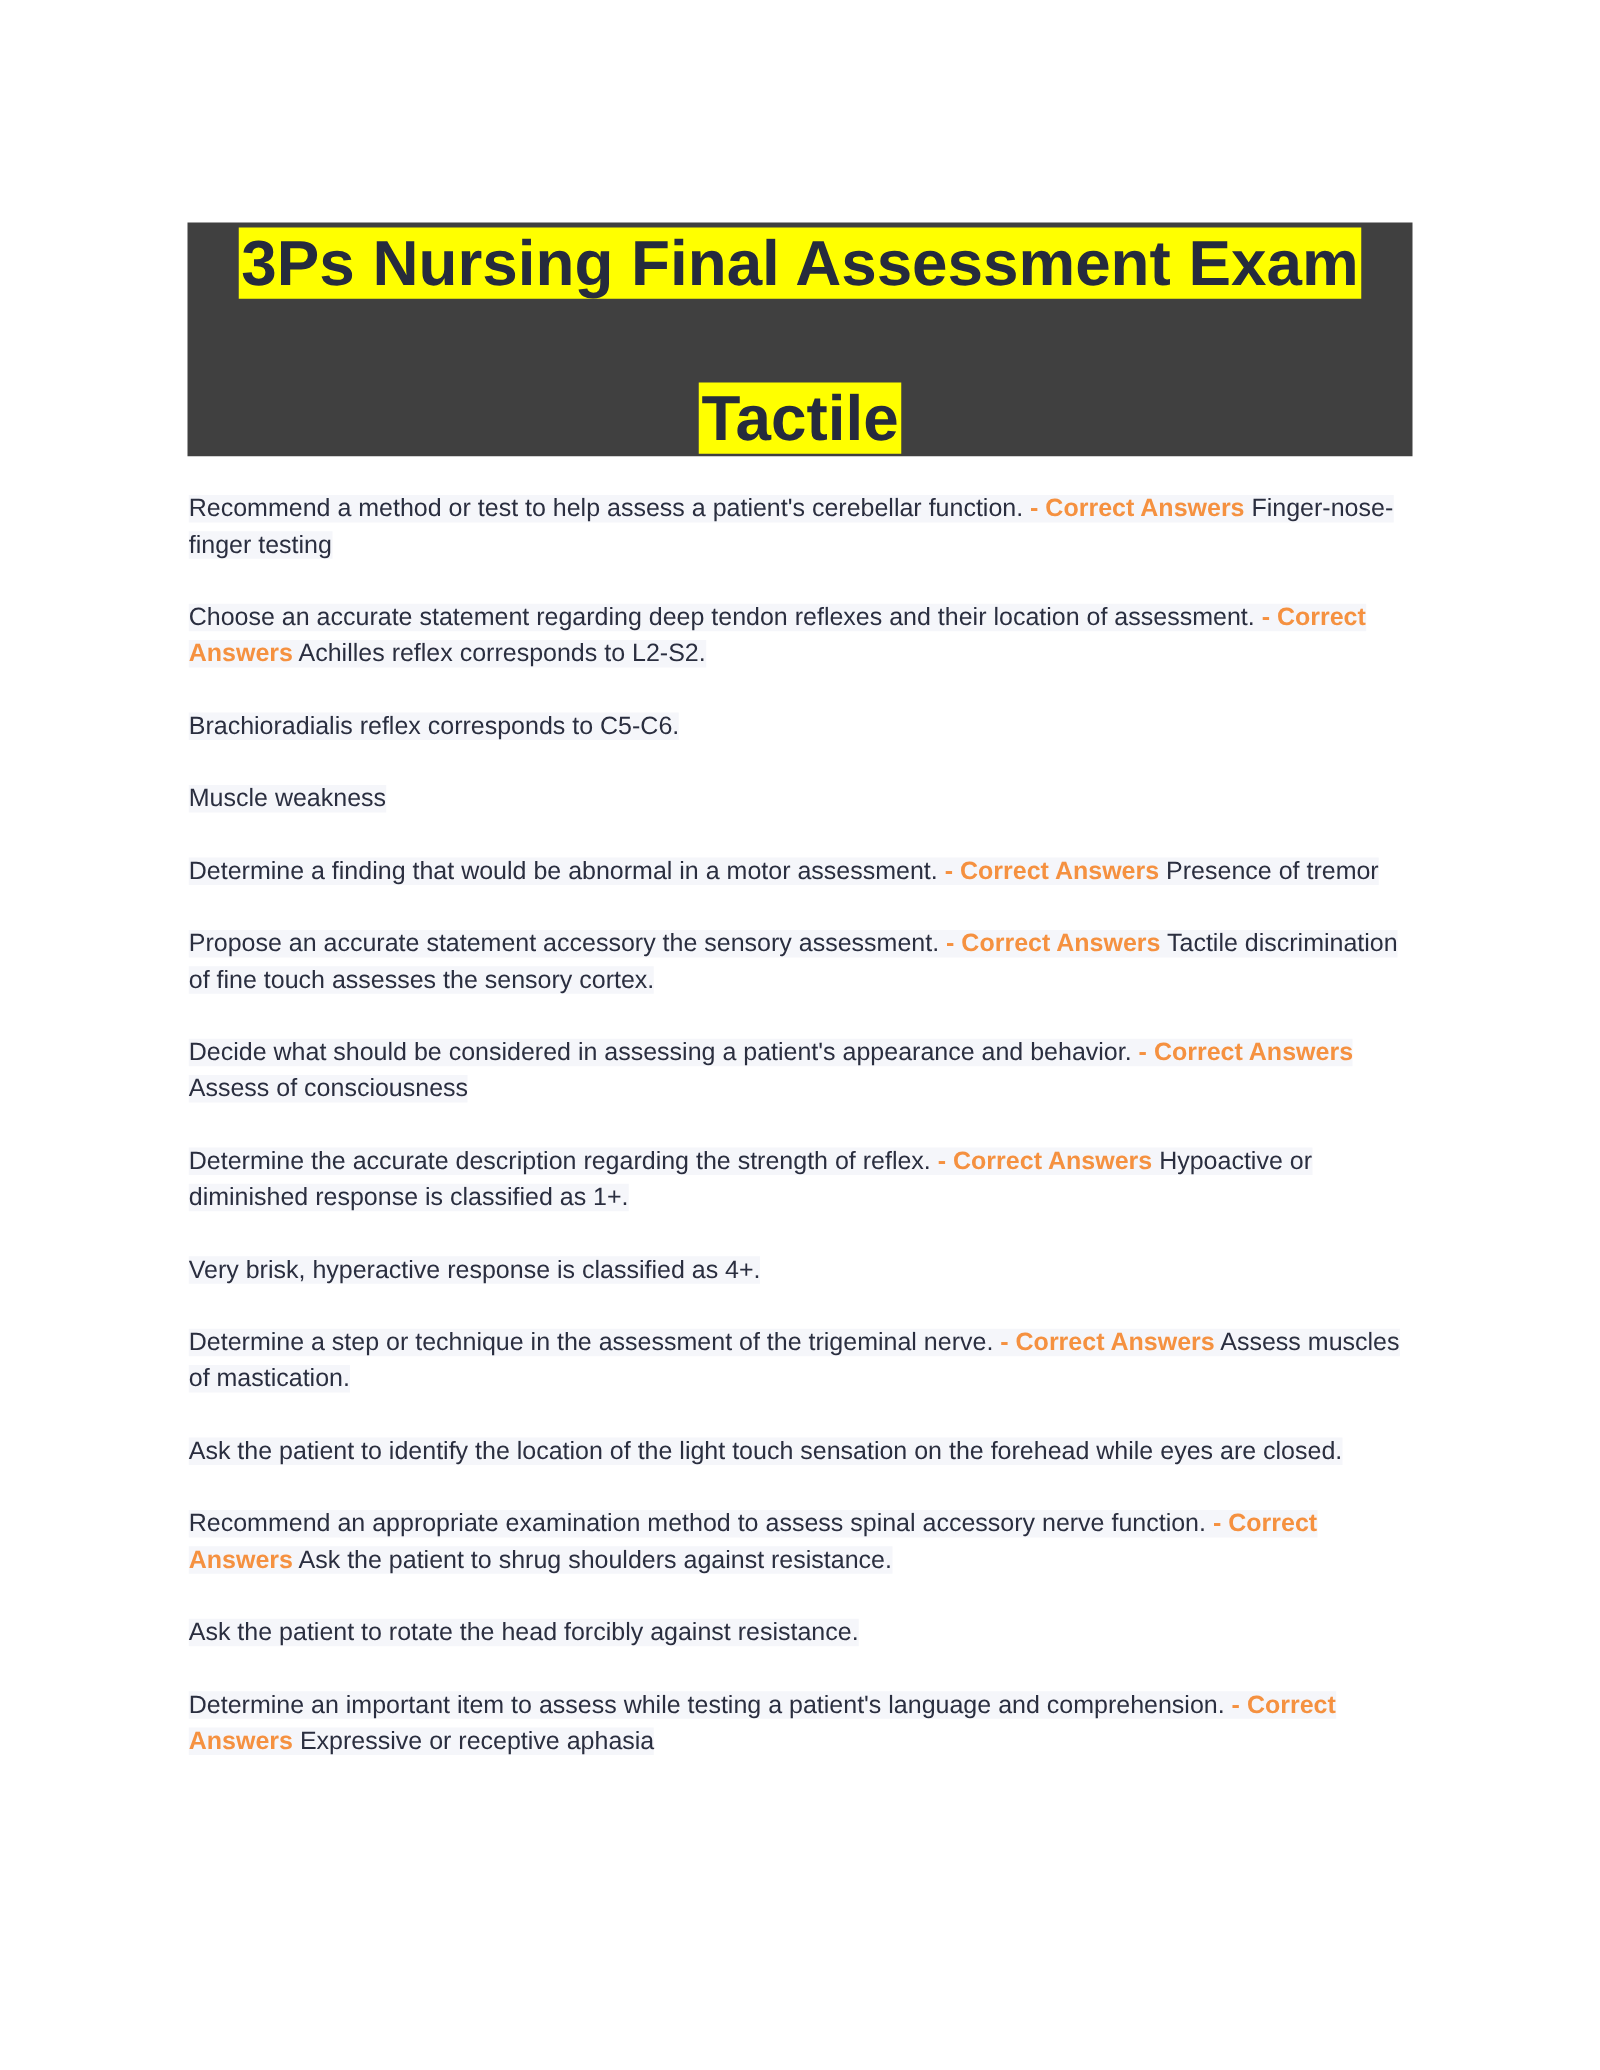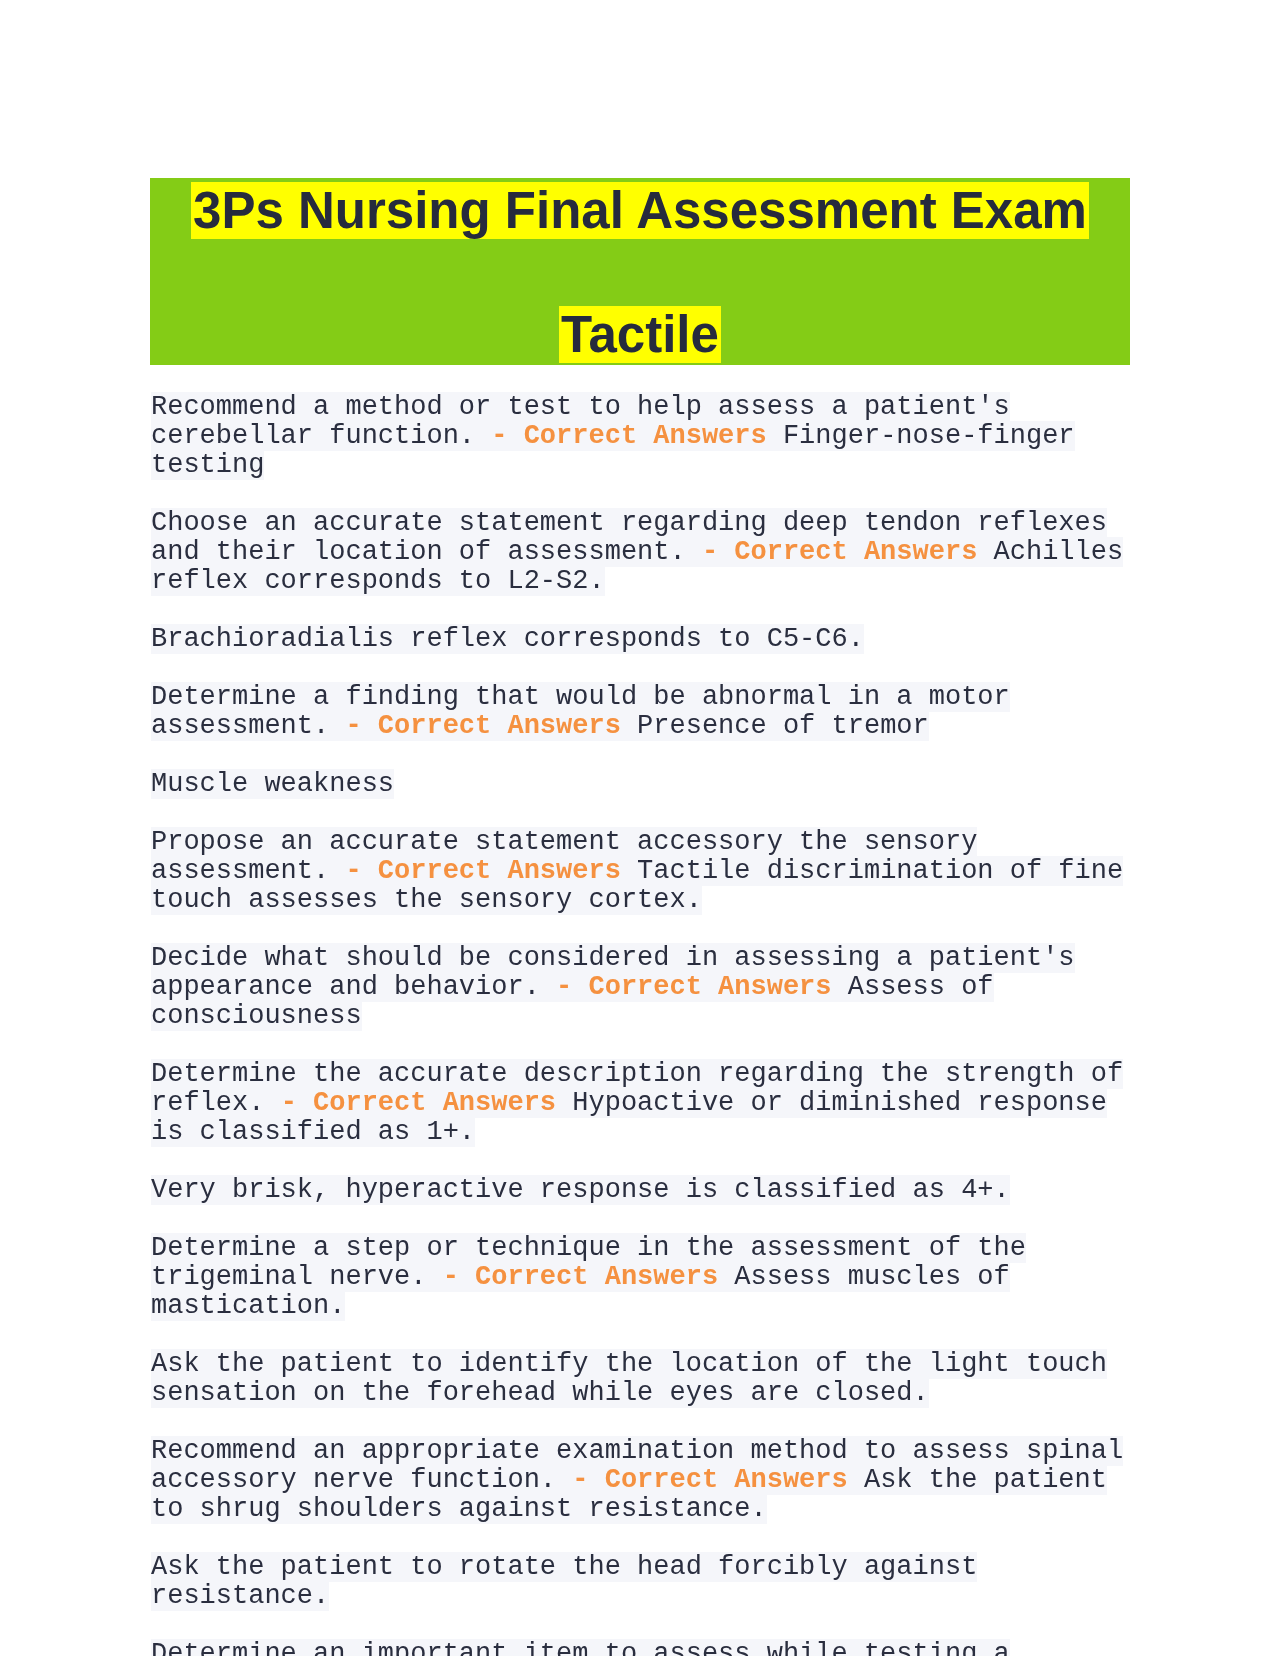--- a/index.html
+++ b/index.html
@@ -15,21 +15,21 @@
     font-family: "Liberation Sans", sans-serif;
     color: #2a2e3f;
   }
   .page {
     position: absolute;
     left: 150px;
     top: 178px;
     width: 980px;
   }
   .title-block {
-    background: #84cc16;
+    background: #404040;
     text-align: center;
     padding: 2px 0 0 0;
     height: 187px;
     box-sizing: border-box;
   }
   .title {
     margin: 0;
     font-family: "Liberation Sans", sans-serif;
     font-weight: bold;
     font-size: 51px;
@@ -40,24 +40,23 @@
     background: #ffff00;
     -webkit-box-decoration-break: clone;
     box-decoration-break: clone;
     padding: 0 2px;
   }
   .content {
     margin-top: 28px;
   }
   .para {
     margin: 16px 0 29px 0;
-    font-size: 27px;
+    font-size: 20px;
     line-height: 29px;
     padding-left: 1px;
-    font-family: Liberation Mono, monospace;
   }
   .para .band {
     background: #f5f6fa;
     -webkit-box-decoration-break: clone;
     box-decoration-break: clone;
   }
   .para .ca {
     color: #f59140;
     font-weight: bold;
   }
@@ -70,23 +69,23 @@
     <h1 class="title"><span class="hl">3Ps Nursing Final Assessment Exam</span><br><br><span class="hl">Tactile</span></h1>
   </div>
 
   <div class="content">
     <p class="para"><span class="band"><span>Recommend a method or test to help assess a patient's cerebellar function.</span> <span class="ca">- Correct Answers</span> <span>Finger-nose-finger testing</span></span></p>
 
     <p class="para"><span class="band"><span>Choose an accurate statement regarding deep tendon reflexes and their location of assessment.</span> <span class="ca">- Correct Answers</span> <span>Achilles reflex corresponds to L2-S2.</span></span></p>
 
     <p class="para"><span class="band"><span>Brachioradialis reflex corresponds to C5-C6.</span></span></p>
 
+    <p class="para"><span class="band"><span>Muscle weakness</span></span></p>
+
     <p class="para"><span class="band"><span>Determine a finding that would be abnormal in a motor assessment.</span> <span class="ca">- Correct Answers</span> <span>Presence of tremor</span></span></p>
-
-    <p class="para"><span class="band"><span>Muscle weakness</span></span></p>
 
     <p class="para"><span class="band"><span>Propose an accurate statement accessory the sensory assessment.</span> <span class="ca">- Correct Answers</span> <span>Tactile discrimination of fine touch assesses the sensory cortex.</span></span></p>
 
     <p class="para"><span class="band"><span>Decide what should be considered in assessing a patient's appearance and behavior.</span> <span class="ca">- Correct Answers</span> <span>Assess of consciousness</span></span></p>
 
     <p class="para"><span class="band"><span>Determine the accurate description regarding the strength of reflex.</span> <span class="ca">- Correct Answers</span> <span>Hypoactive or diminished response is classified as 1+.</span></span></p>
 
     <p class="para"><span class="band"><span>Very brisk, hyperactive response is classified as 4+.</span></span></p>
 
     <p class="para"><span class="band"><span>Determine a step or technique in the assessment of the trigeminal nerve.</span> <span class="ca">- Correct Answers</span> <span>Assess muscles of mastication.</span></span></p>

